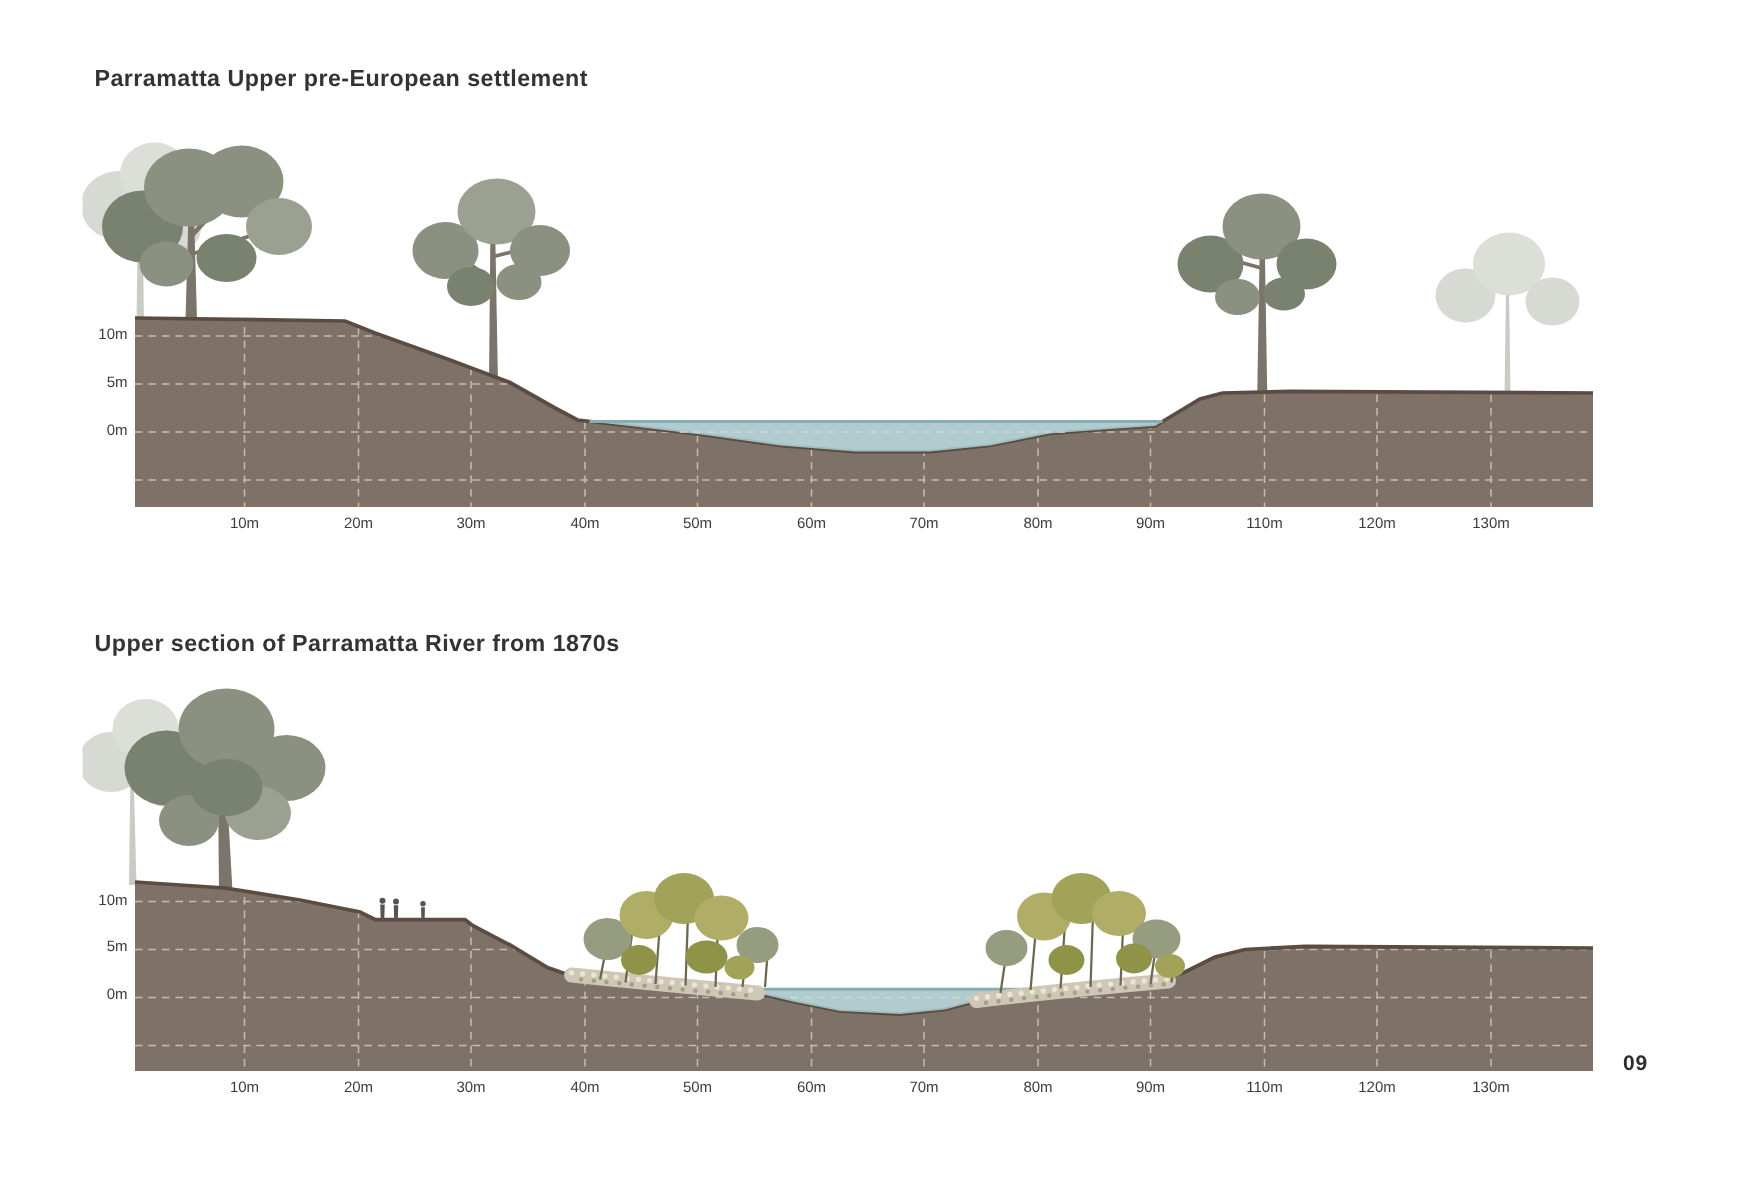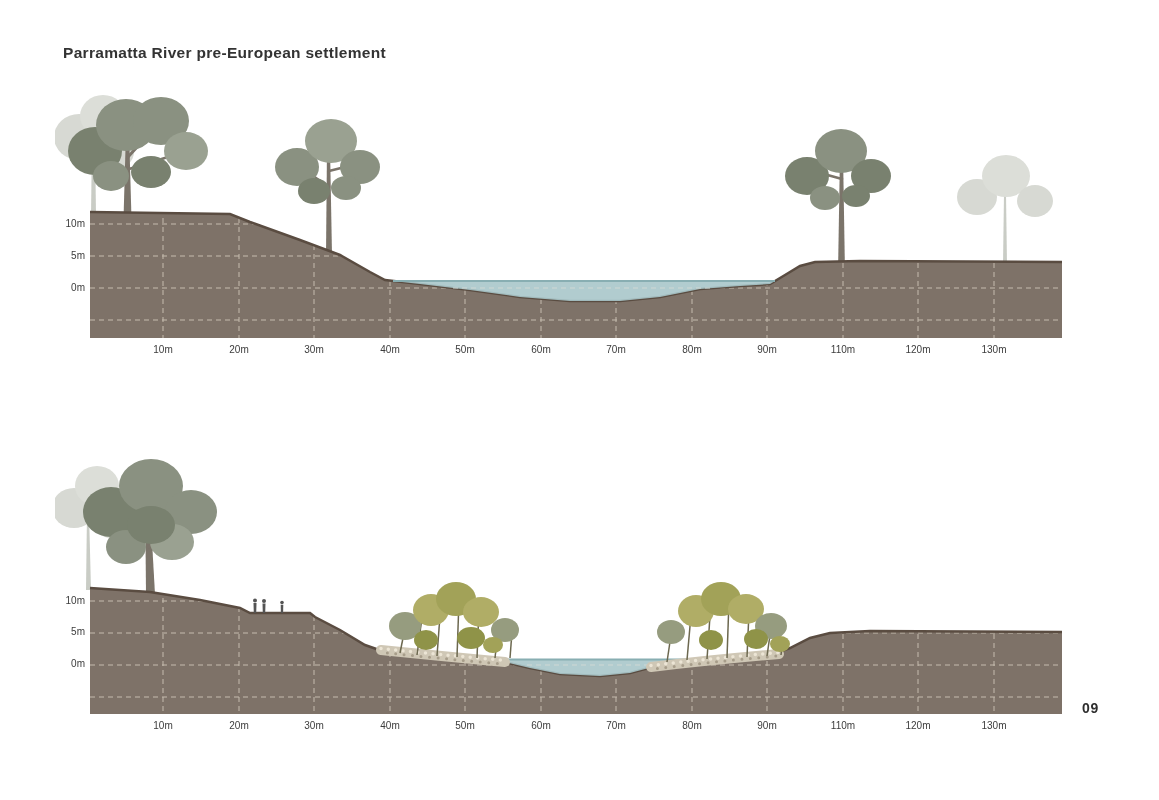--- a/index.html
+++ b/index.html
@@ -25,21 +25,21 @@
   .pagenum {
     position:absolute; left:1082px; top:700px; font-size:14px; font-weight:700;
     letter-spacing:.6px; color:#2e2e2e;
   }
 </style>
 </head>
 <body>
 
 <div class="canvas">
 
-  <div class="title" style="top:44px">Parramatta River pre-European settlement</div>
+  <div class="title" style="top:44px">Parramatta Upper pre-European settlement</div>
 
   <div class="diagram" style="top:75px">
     <svg viewBox="0 0 1040 300" width="1040" height="300" xmlns="http://www.w3.org/2000/svg">
       <defs>
         <clipPath id="soilclip1">
           <path d="M35,137 L175,139 L195,147 L245,165 L285,180 L315,197 L330,205 L365,209 L415,215 L465,222 L515,226 L565,226 L605,222 L645,214 L685,211 L715,209 L730,200 L745,191 L760,187 L805,186 L1007,187 L1007,263 L35,263 Z"></path>
         </clipPath>
       </defs>
 
       <g>
@@ -130,20 +130,21 @@
     <div class="xlab" style="top:269px;left:388px">50m</div>
     <div class="xlab" style="top:269px;left:464px">60m</div>
     <div class="xlab" style="top:269px;left:539px">70m</div>
     <div class="xlab" style="top:269px;left:615px">80m</div>
     <div class="xlab" style="top:269px;left:690px">90m</div>
     <div class="xlab" style="top:269px;left:766px">110m</div>
     <div class="xlab" style="top:269px;left:841px">120m</div>
     <div class="xlab" style="top:269px;left:917px">130m</div>
   </div>
 
+  <div class="title" style="top:421px">Upper section of Parramatta River from 1870s</div>
 
   <div class="diagram" style="top:450px">
     <svg viewBox="0 0 1040 300" width="1040" height="300" xmlns="http://www.w3.org/2000/svg">
       <defs>
         <clipPath id="soilclip2">
           <path d="M35,138 L95,142 L145,150 L185,158 L195,163 L255,163 L260,167 L285,180 L310,195 L330,202 L375,208 L415,210 L445,211 L475,218 L505,224 L545,226 L575,223 L605,215 L625,211 L645,209 L685,207 L715,205 L735,198 L755,188 L775,183 L815,181 L1007,182 L1007,264 L35,264 Z"></path>
         </clipPath>
       </defs>
 
       <g>

